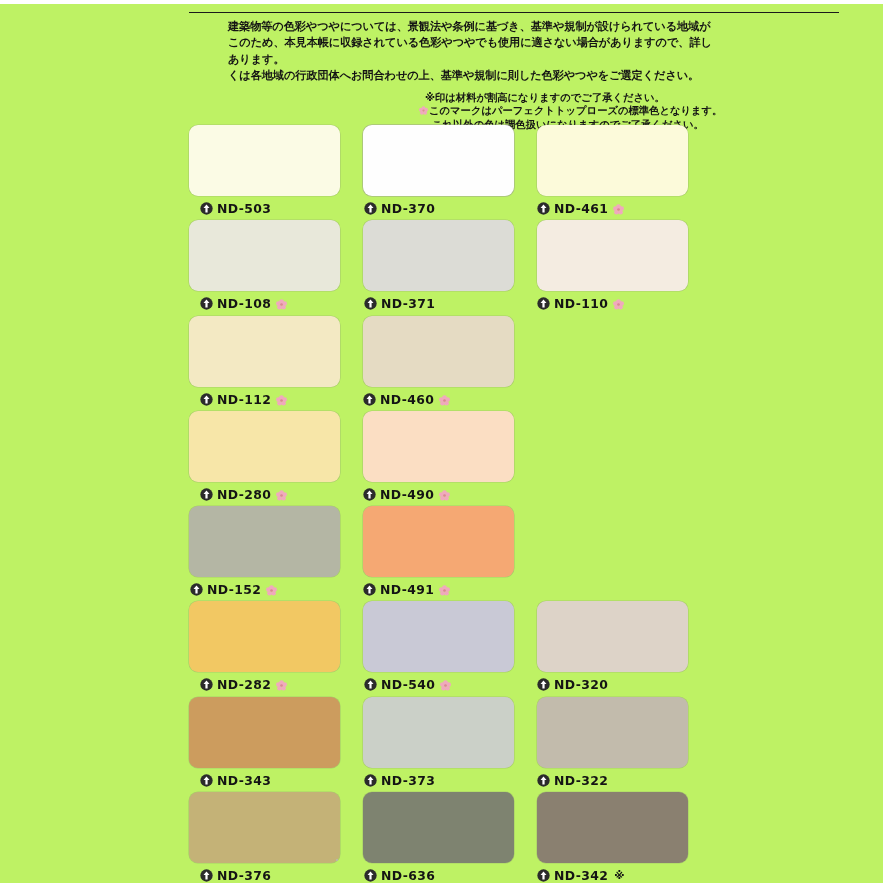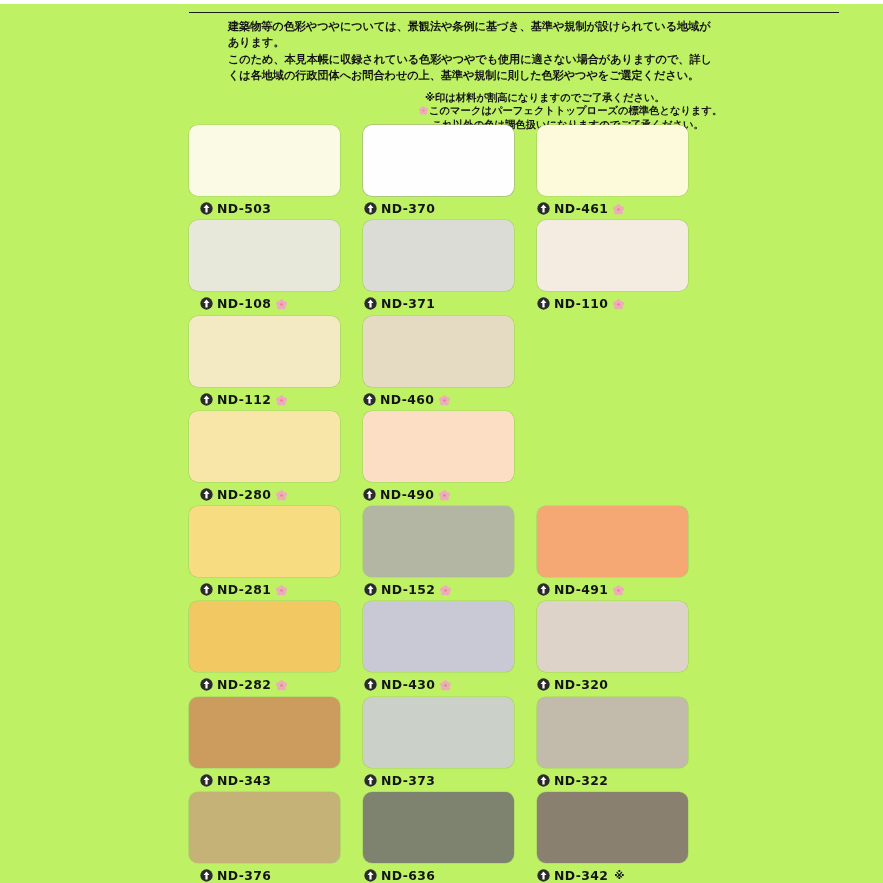--- a/index.html
+++ b/index.html
@@ -132,22 +132,22 @@
 </style>
 </head>
 <body>
 
 <div class="page">
 
   <div class="note-block">
     <div class="note-rule"></div>
     <div class="note-body">
       <p>建築物等の色彩やつやについては、景観法や条例に基づき、基準や規制が設けられている地域が</p>
+      <p>このため、本見本帳に収録されている色彩やつやでも使用に適さない場合がありますので、詳し</p>
       <p>あります。</p>
-      <p>このため、本見本帳に収録されている色彩やつやでも使用に適さない場合がありますので、詳し</p>
       <p>くは各地域の行政団体へお問合わせの上、基準や規制に則した色彩やつやをご選定ください。</p>
     </div>
     <div class="legend">
       <span class="l-row l1">※印は材料が割高になりますのでご了承ください。</span>
       <span class="l-row l2">
         <span class="sakura-inline">
           <svg viewBox="0 0 20 20" width="9" height="9" aria-hidden="true">
             <g fill="#f0a9bd">
               <circle cx="10" cy="4.6" r="4.2"></circle>
               <circle cx="15.7" cy="8.3" r="4.2"></circle>
@@ -336,40 +336,20 @@
                   <circle cx="13.6" cy="15" r="4.3"></circle>
                   <circle cx="6.4" cy="15" r="4.3"></circle>
                   <circle cx="4.3" cy="8.3" r="4.3"></circle>
                 </g>
                 <circle cx="10" cy="10" r="2.3" fill="#e07e9b"></circle>
               </svg></span>
           </div>
         </div>
       </div>
       <div class="row">
-        <div class="cell col-0">
-          <div class="chip" style="background: rgb(248, 220, 129);"></div>
-          <div class="label">
-            <span class="up-icon"><svg viewBox="0 0 20 20" width="13" height="13">
-                <circle cx="10" cy="10" r="9.5" fill="#2b2b2b"></circle>
-                <path d="M10 3.8 L14.6 9.4 L11.7 9.4 L11.7 16.2 L8.3 16.2 L8.3 9.4 L5.4 9.4 Z" fill="#ffffff"></path>
-              </svg></span>
-            <span class="code">ND-281</span>
-            <span class="sakura"><svg viewBox="0 0 20 20" width="11" height="11">
-                <g fill="#f0a9bd">
-                  <circle cx="10" cy="4.6" r="4.3"></circle>
-                  <circle cx="15.7" cy="8.3" r="4.3"></circle>
-                  <circle cx="13.6" cy="15" r="4.3"></circle>
-                  <circle cx="6.4" cy="15" r="4.3"></circle>
-                  <circle cx="4.3" cy="8.3" r="4.3"></circle>
-                </g>
-                <circle cx="10" cy="10" r="2.3" fill="#e07e9b"></circle>
-              </svg></span>
-          </div>
-        </div>
         <div class="cell col-1">
           <div class="chip" style="background: rgb(180, 182, 164);"></div>
           <div class="label">
             <span class="up-icon"><svg viewBox="0 0 20 20" width="13" height="13">
                 <circle cx="10" cy="10" r="9.5" fill="#2b2b2b"></circle>
                 <path d="M10 3.8 L14.6 9.4 L11.7 9.4 L11.7 16.2 L8.3 16.2 L8.3 9.4 L5.4 9.4 Z" fill="#ffffff"></path>
               </svg></span>
             <span class="code">ND-152</span>
             <span class="sakura"><svg viewBox="0 0 20 20" width="11" height="11">
                 <g fill="#f0a9bd">
@@ -425,21 +405,21 @@
               </svg></span>
           </div>
         </div>
         <div class="cell col-1">
           <div class="chip" style="background: rgb(201, 201, 214);"></div>
           <div class="label">
             <span class="up-icon"><svg viewBox="0 0 20 20" width="13" height="13">
                 <circle cx="10" cy="10" r="9.5" fill="#2b2b2b"></circle>
                 <path d="M10 3.8 L14.6 9.4 L11.7 9.4 L11.7 16.2 L8.3 16.2 L8.3 9.4 L5.4 9.4 Z" fill="#ffffff"></path>
               </svg></span>
-            <span class="code">ND-430</span>
+            <span class="code">ND-540</span>
             <span class="sakura"><svg viewBox="0 0 20 20" width="11" height="11">
                 <g fill="#f0a9bd">
                   <circle cx="10" cy="4.6" r="4.3"></circle>
                   <circle cx="15.7" cy="8.3" r="4.3"></circle>
                   <circle cx="13.6" cy="15" r="4.3"></circle>
                   <circle cx="6.4" cy="15" r="4.3"></circle>
                   <circle cx="4.3" cy="8.3" r="4.3"></circle>
                 </g>
                 <circle cx="10" cy="10" r="2.3" fill="#e07e9b"></circle>
               </svg></span>

